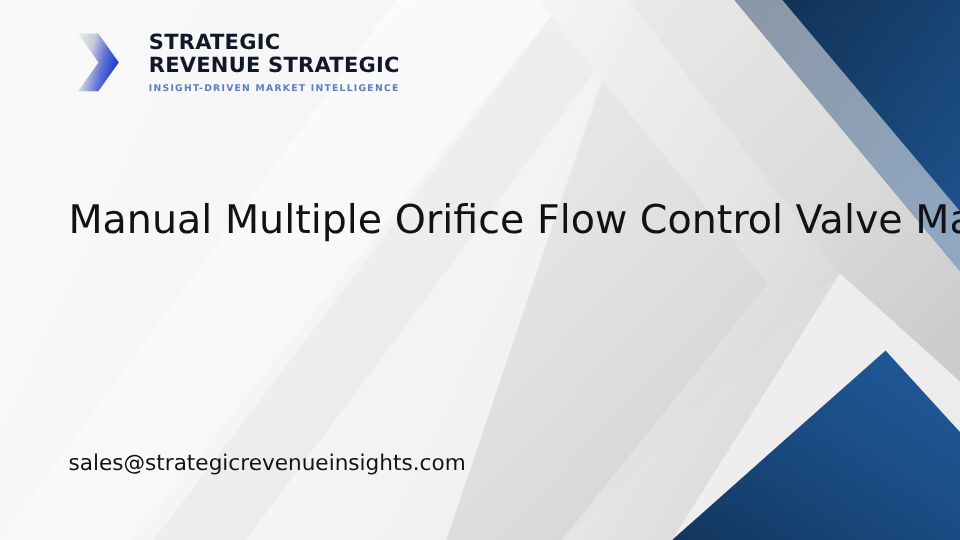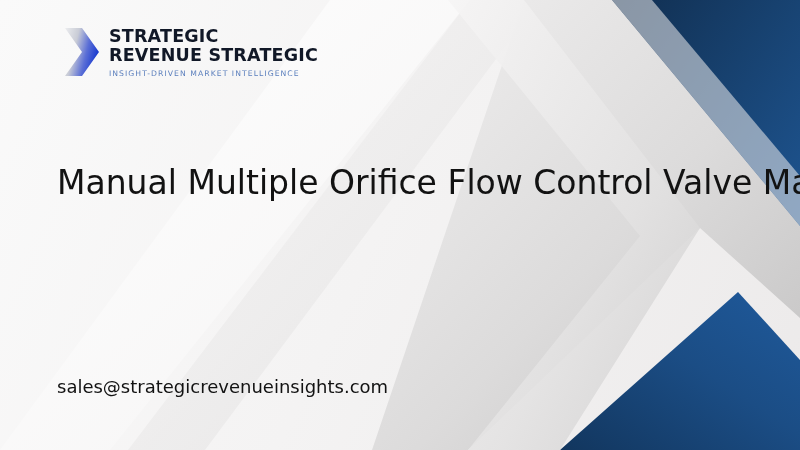--- a/index.html
+++ b/index.html
@@ -33,21 +33,21 @@
     display: block;
   }
 
   
   .logo {
     position: absolute;
     left: 62px;
     top: 26px;
     display: flex;
     align-items: center;
-    gap: 7px;
+    gap: 22px;
   }
 
   .logo-mark {
     width: 40px;
     height: 52px;
     flex: 0 0 auto;
     display: block;
   }
 
   .logo-text {
@@ -63,21 +63,21 @@
     font-size: 17.5px;
     letter-spacing: 0.2px;
     line-height: 19px;
     color: #111827;
     white-space: nowrap;
   }
 
   .logo-tagline {
     margin-top: 4px;
     font-family: "DejaVu Sans", sans-serif;
-    font-weight: normal;
+    font-weight: bold;
     font-size: 7.7px;
     letter-spacing: 1.05px;
     color: #5b7fbd;
     white-space: nowrap;
   }
 
   
   .headline {
     position: absolute;
     left: 57px;

